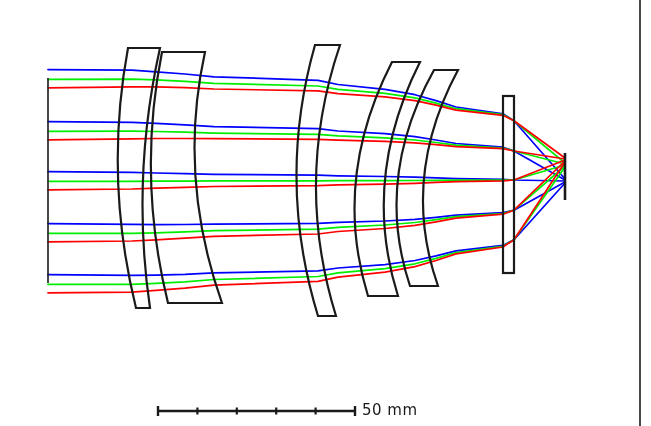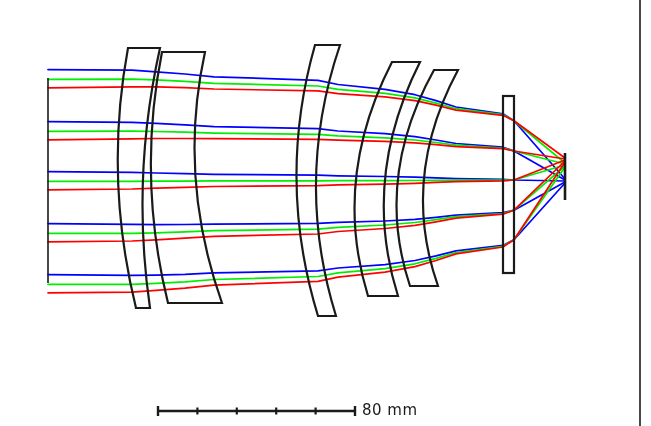--- a/index.html
+++ b/index.html
@@ -89,15 +89,15 @@
         <line x1="197.4" y1="407.5" x2="197.4" y2="414.5" stroke="#1a1a1a" stroke-width="2.2"></line>
         <line x1="236.8" y1="407.5" x2="236.8" y2="414.5" stroke="#1a1a1a" stroke-width="2.2"></line>
         <line x1="276.2" y1="407.5" x2="276.2" y2="414.5" stroke="#1a1a1a" stroke-width="2.2"></line>
         <line x1="315.6" y1="407.5" x2="315.6" y2="414.5" stroke="#1a1a1a" stroke-width="2.2"></line>
       </g>
     <g id="border-group">
         <line x1="640" y1="0" x2="640" y2="426" stroke="#1a1a1a" stroke-width="1.6"></line>
       </g>
   </svg>
 
-  <div class="scale-label">80 mm</div>
+  <div class="scale-label">50 mm</div>
 
 </div>
 
 </body></html>

